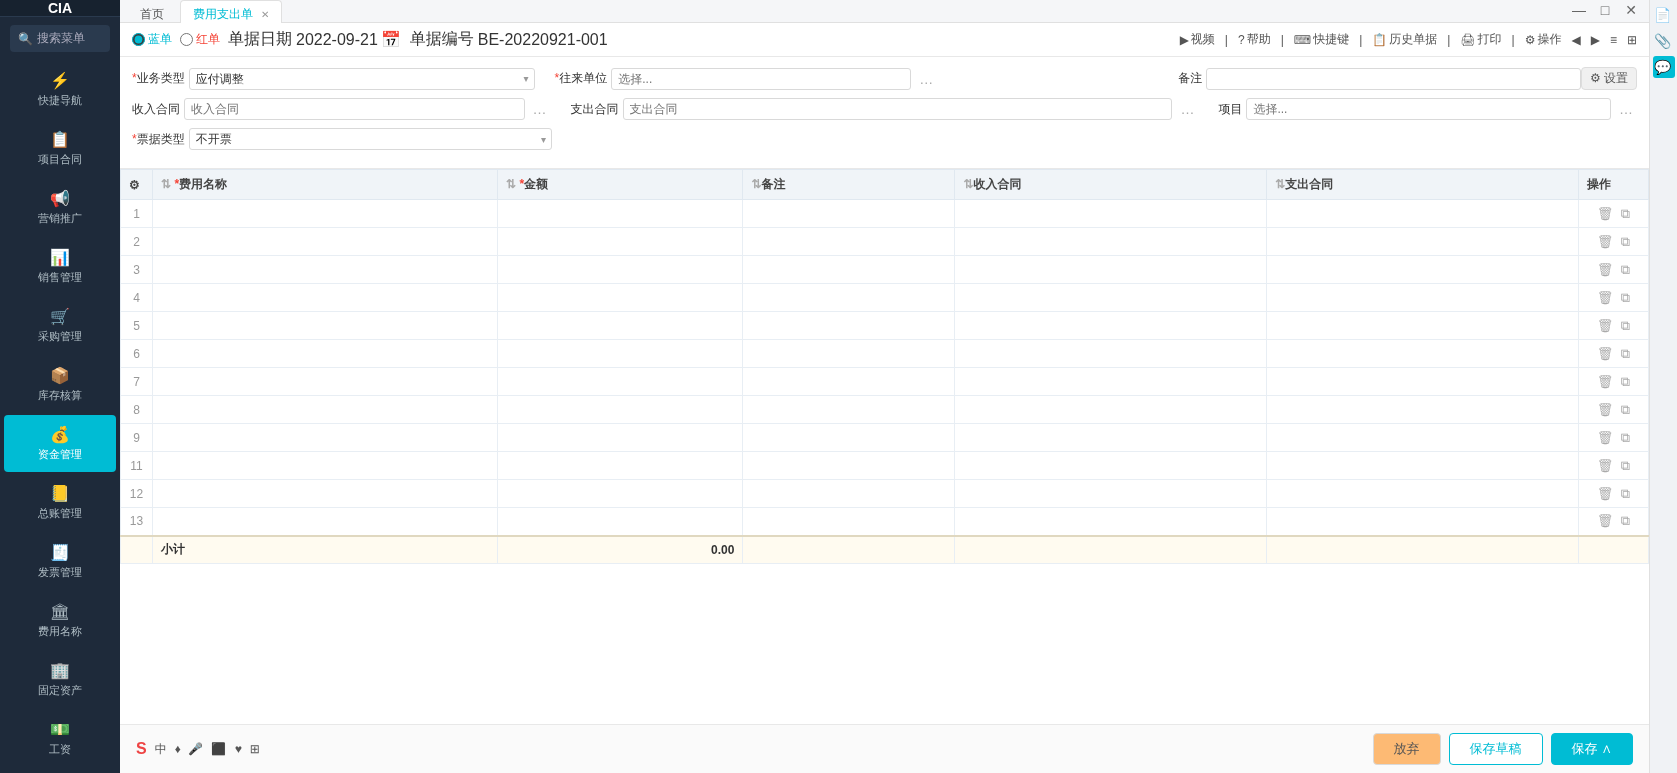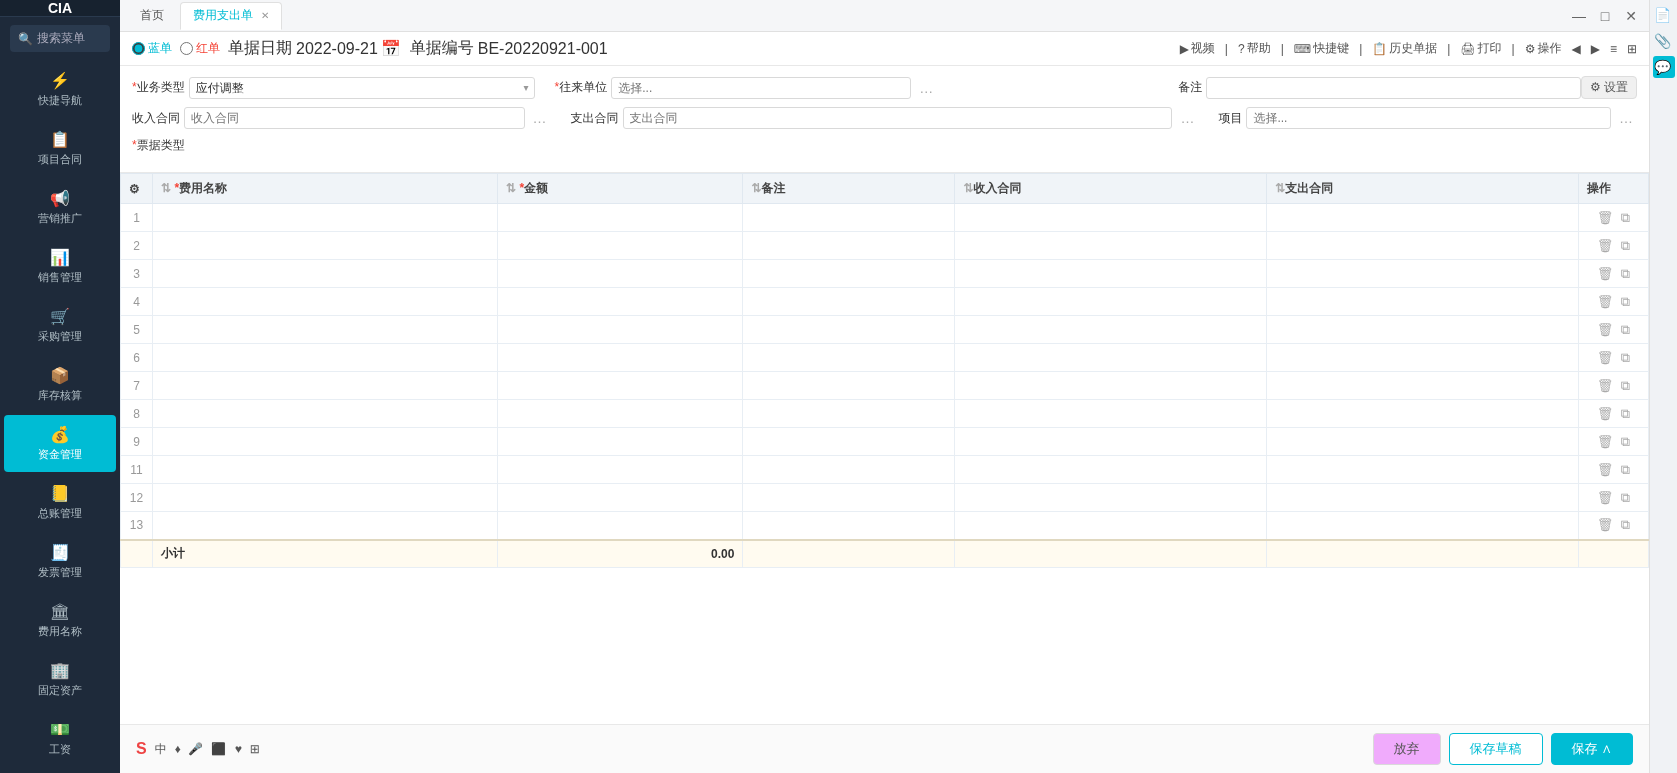--- a/index.html
+++ b/index.html
@@ -13,21 +13,21 @@
     .sidebar-search-btn { width: 100%; background: #2a3a4e; border: none; color: #aab; padding: 5px 8px; border-radius: 4px; cursor: pointer; font-size: 12px; display: flex; align-items: center; gap: 4px; }
     .sidebar-item { display: flex; flex-direction: column; align-items: center; justify-content: center; padding: 10px 5px; cursor: pointer; border-radius: 4px; margin: 1px 4px; gap: 3px; color: #b0bec5; transition: background 0.15s; }
     .sidebar-item.active { background: #00bcd4; color: #fff; }
     .sidebar-item .icon { font-size: 16px; }
     .sidebar-item .label { font-size: 11px; text-align: center; }
 
     
     .main { flex: 1; display: flex; flex-direction: column; background: #fff; overflow: hidden; }
 
     
-    .tab-bar { display: flex; align-items: center; background: #f5f6f8; border-bottom: 1px solid #e0e0e0; padding: 0 8px; height: 32px; gap: 4px; }
+    .tab-bar { display: flex; background: #f5f6f8; border-bottom: 1px solid #e0e0e0; padding: 0 8px; height: 23px; gap: 4px; }
     .tab { display: flex; align-items: center; padding: 0 12px; height: 28px; border-radius: 4px 4px 0 0; cursor: pointer; font-size: 12px; gap: 4px; color: #555; }
     .tab.active { background: #fff; color: #00bcd4; border: 1px solid #e0e0e0; border-bottom: 1px solid #fff; }
     .tab .close-btn { font-size: 10px; color: #999; cursor: pointer; }
     .tab-close-icon { margin-left: 4px; }
     .window-controls { margin-left: auto; display: flex; gap: 6px; }
     .win-btn { background: none; border: none; cursor: pointer; font-size: 14px; color: #666; width: 20px; height: 20px; display: flex; align-items: center; justify-content: center; }
 
     
     .toolbar { display: flex; align-items: center; padding: 6px 12px; border-bottom: 1px solid #e8e8e8; gap: 8px; background: #fff; flex-shrink: 0; flex-wrap: wrap; }
     .radio-group { display: flex; align-items: center; gap: 8px; }
@@ -63,21 +63,21 @@
     .data-table .row-num { color: #999; text-align: center; width: 30px; }
     .data-table .actions-cell { text-align: center; white-space: nowrap; }
     .action-icon-btn { background: none; border: none; cursor: pointer; color: #aaa; font-size: 13px; padding: 0 2px; }
     .subtotal-row td { background: #fffbf0; font-weight: bold; color: #333; border-top: 2px solid #e0d8c0; }
     .th-gear { width: 32px; text-align: center; }
     .col-actions { width: 70px; text-align: center; }
 
     
     .bottom-bar { display: flex; align-items: center; justify-content: flex-end; padding: 8px 16px; border-top: 1px solid #e8e8e8; background: #fafafa; flex-shrink: 0; gap: 8px; }
     .input-tools { margin-right: auto; display: flex; align-items: center; gap: 8px; }
-    .btn-discard { background: #f0abfc; border: 1px solid #d9d9d9; border-radius: 4px; padding: 6px 20px; font-size: 13px; color: #555; cursor: pointer; }
+    .btn-discard { background: #fdba74; border: 1px solid #d9d9d9; border-radius: 4px; padding: 6px 20px; font-size: 13px; color: #555; cursor: pointer; }
     .btn-save-draft { background: #fff; border: 1px solid #00bcd4; border-radius: 4px; padding: 6px 20px; font-size: 13px; color: #00bcd4; cursor: pointer; }
     .btn-save { background: #00bcd4; border: 1px solid #00bcd4; border-radius: 4px; padding: 6px 20px; font-size: 13px; color: #fff; cursor: pointer; display: flex; align-items: center; gap: 4px; }
 
     
     .right-edge { width: 28px; background: #f0f2f5; display: flex; flex-direction: column; align-items: center; padding: 4px 2px; gap: 4px; border-left: 1px solid #e0e0e0; }
     .edge-btn { background: none; border: none; cursor: pointer; font-size: 14px; color: #aaa; width: 22px; height: 22px; display: flex; align-items: center; justify-content: center; }
     .edge-btn.active { background: #00bcd4; color: #fff; border-radius: 3px; }
   </style>
 </head>
 <body>
@@ -271,20 +271,25 @@
         <input class="form-input" type="text" placeholder="选择..." style="flex: 1 1 0%;">
         <button class="dots-btn">…</button>
       </div>
     </div>
 
     <div class="form-row">
       <div class="form-field" style="flex:2; max-width:420px">
         <span class="field-label">
           <span style="color:#f44336">*</span>票据类型
         </span>
+        <div class="select-wrap" style="flex:1">
+          <select class="form-select" style="width:100%">
+            <option>不开票</option>
+          </select>
+        </div>
       </div>
     </div>
   </div>
 
   <div class="table-area">
     <table class="data-table">
       <thead>
         <tr>
           <th class="th-gear">⚙</th>
           <th>

